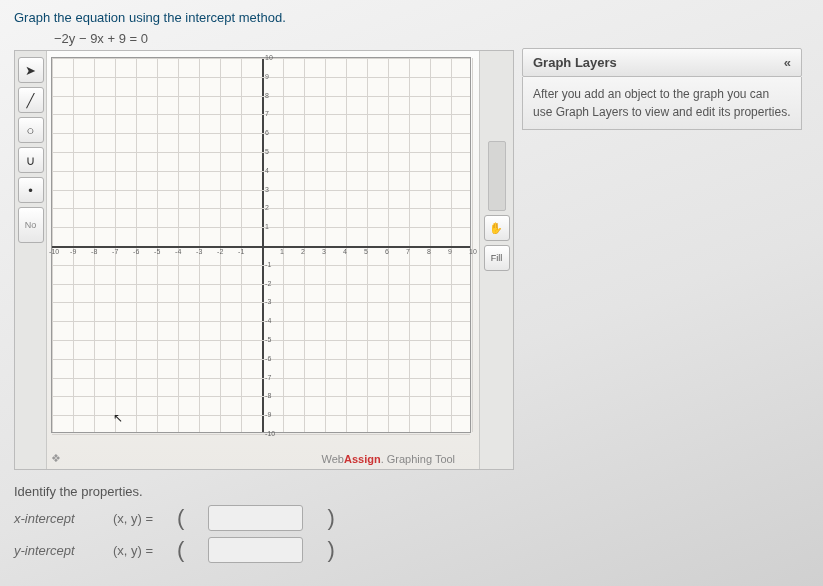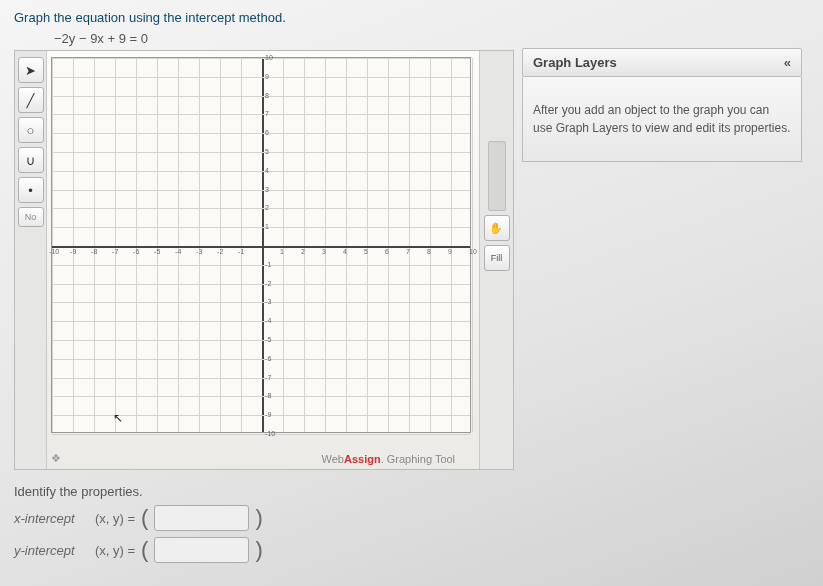--- a/index.html
+++ b/index.html
@@ -37,21 +37,21 @@
   }
   .tool-btn {
     width: 26px; height: 26px;
     background: linear-gradient(#fff,#e8e8e8);
     border: 1px solid #b0b0b0;
     border-radius: 3px;
     display: flex; align-items: center; justify-content: center;
     font-size: 13px; color: #333;
     cursor: pointer;
   }
-  .tool-btn.small { height: 20px; font-size: 9px; color:#888; }
+  .tool-btn.small { height: 36px; font-size: 9px; color:#888; }
   .grid-wrap { flex: 1; position: relative; padding: 6px 8px 24px 4px; }
   .grid-canvas {
     position: relative;
     width: 420px; height: 376px;
     background: #fbfaf7;
     border: 1px solid #999;
   }
   .gridline-h, .gridline-v { position: absolute; background: #d6d3cf; }
   .gridline-h { height: 1px; width: 100%; left: 0; }
   .gridline-v { width: 1px; height: 100%; top: 0; }
@@ -93,27 +93,27 @@
     padding: 6px 10px;
     font-weight: bold;
     color: #444;
     display:flex;justify-content:space-between;align-items:center;
   }
   .collapse-icon { font-size: 13px; color:#555; cursor:pointer; }
   .layers-body {
     border: 1px solid #bbb;
     border-top: none;
     background: linear-gradient(#f6f6f6,#e8e8e8);
-    padding: 24px 10px;
+    padding: 8px 10px;
     font-size: 12px;
     color: #555;
     line-height: 1.5;
   }
   .identify { margin-top: 14px; color:#555; }
-  .intercept-row { display:flex; align-items:center; gap:6px; margin-top:6px; font-size:13px; color:#666; }
+  .intercept-row { display:flex; align-items:center; gap:24px; margin-top:6px; font-size:13px; color:#666; }
   .intercept-row .label { min-width: 75px; text-align:left; font-style:italic; }
   .paren { font-size: 22px; color:#666; line-height:1; }
   .answer-box {
     width: 95px; height: 26px;
     background: #efefef;
     border: 1px solid #aaa;
     border-radius: 3px;
   }
   .corner-icon { position:absolute; left:4px; bottom:4px; font-size:11px; color:#999; }
   .cursor-arrow {

